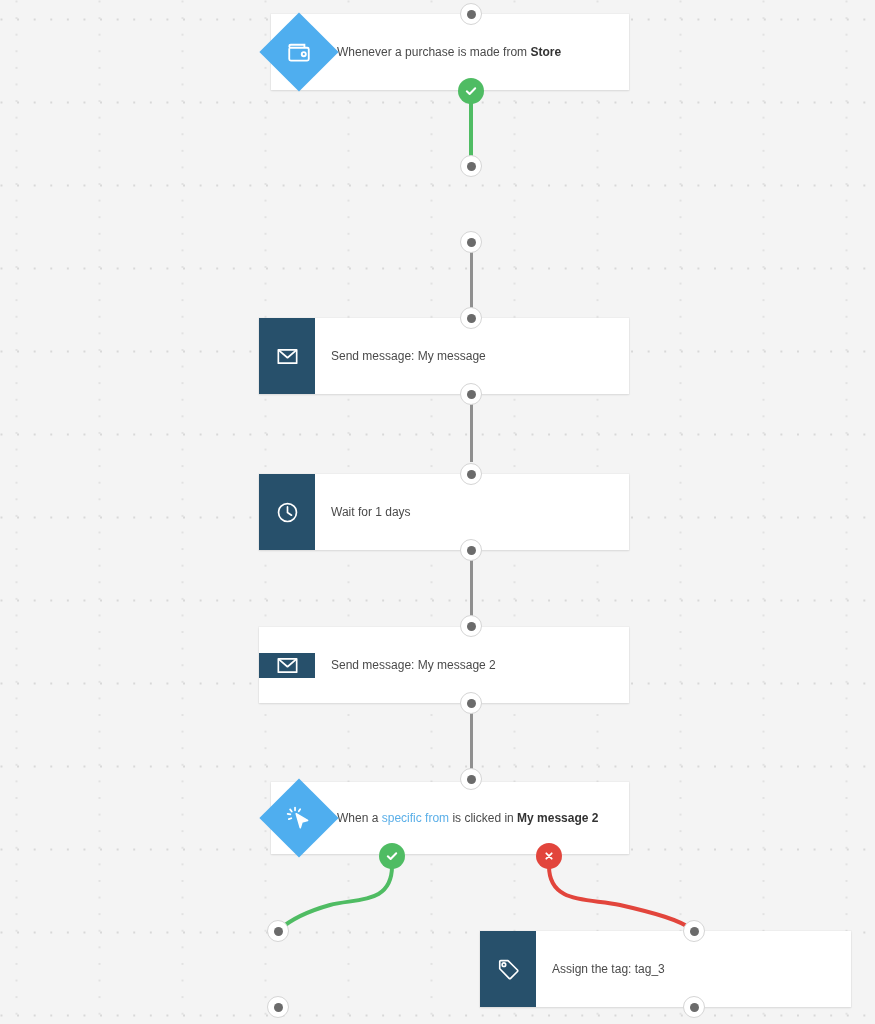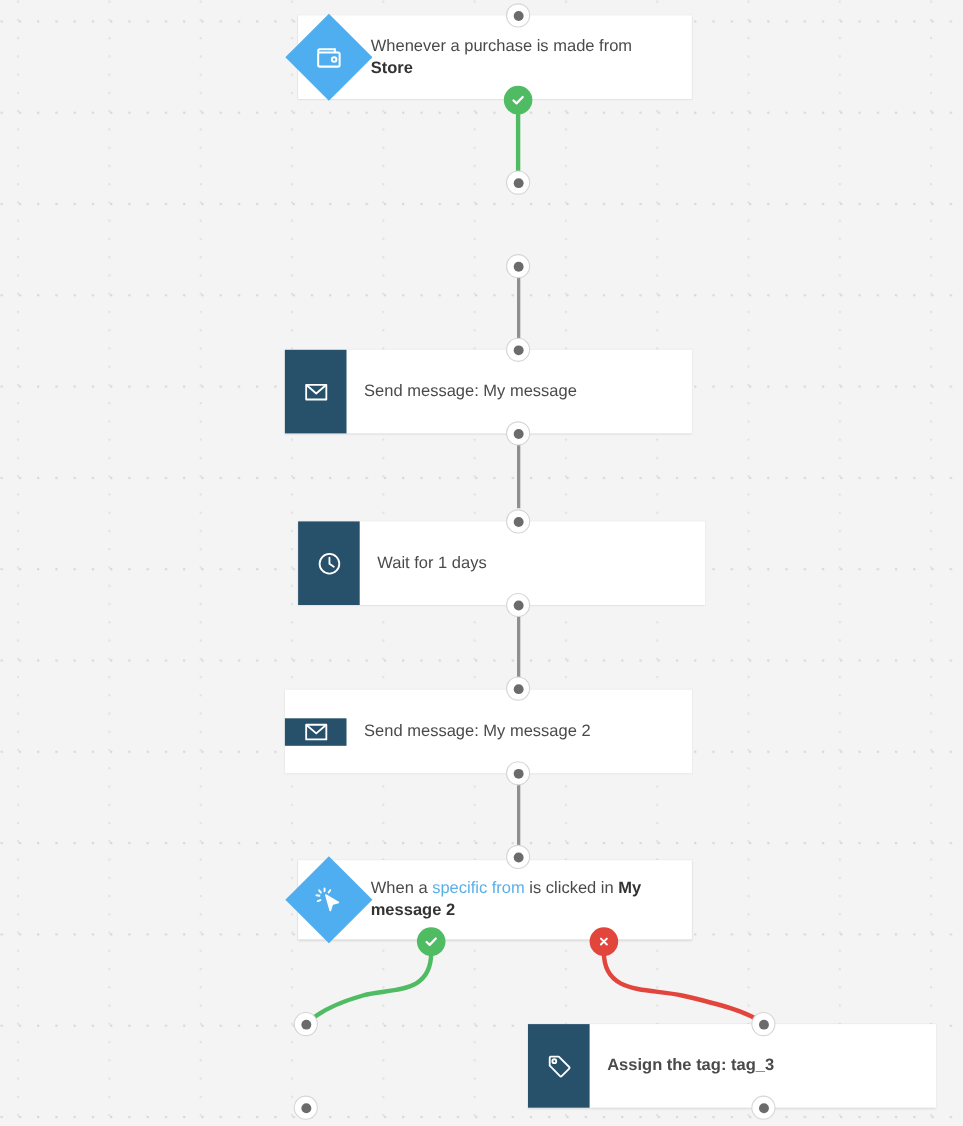--- a/index.html
+++ b/index.html
@@ -44,21 +44,21 @@
     align-items: center;
     justify-content: center;
     color: #ffffff;
   }
   .node-icon svg { display: block; }
   .node-body {
     flex: 1 1 auto;
     display: flex;
     align-items: center;
     padding: 0 16px;
-    font-size: 15px;
+    font-size: 12px;
     line-height: 1.35;
     color: #4a4a4a;
   }
   .node-body .strong { font-weight: bold; color: #333333; }
   .node-body .link { color: #5bafe8; }
 
   
   .node.trigger {
     background: #ffffff;
   }
@@ -188,21 +188,21 @@
         <rect x="3.2" y="5.6" width="17.6" height="12.8"></rect>
         <path d="M3.2 5.6 L12 13.2 L20.8 5.6"></path>
       </svg>
     </div>
     <div class="node-body">Send message: My message</div>
   </div>
   <div class="dot" style="left:460px; top:383px;"></div>
   <div class="wire" style="left:470px; top:400px; height:62px;"></div>
   <div class="dot" style="left:460px; top:463px;"></div>
 
-  <div class="node" style="left:259px; top:474px; width:370px; height:76px;margin-left:12px;">
+  <div class="node" style="left:259px; top:474px; width:370px; height:76px;">
     <div class="node-icon">
       <svg width="25" height="25" viewBox="0 0 24 24" fill="none" stroke="#ffffff" stroke-width="1.6" stroke-linecap="round">
         <circle cx="12" cy="12" r="8.6"></circle>
         <path d="M12 6.6 L12 12 L15.8 14.6"></path>
       </svg>
     </div>
     <div class="node-body">Wait for 1 days</div>
   </div>
   <div class="dot" style="left:460px; top:539px;"></div>
   <div class="wire" style="left:470px; top:556px; height:62px;"></div>
@@ -246,21 +246,21 @@
     <svg width="12" height="12" viewBox="0 0 16 16" fill="none" stroke="#ffffff" stroke-width="2.4" stroke-linecap="round">
       <path d="M4.4 4.4 L11.6 11.6 M11.6 4.4 L4.4 11.6"></path>
     </svg>
   </div>
 
   <div class="dot" style="left:267px; top:920px;"></div>
   <div class="dot" style="left:683px; top:920px;"></div>
 
   <div class="dot" style="left:267px; top:996px;"></div>
 
-  <div class="node" style="left:480px; top:931px; width:371px; height:76px;font-weight:bold;">
+  <div class="node" style="left:480px; top:931px; width:371px; height:76px;">
     <div class="node-icon">
       <svg width="25" height="25" viewBox="0 0 24 24" fill="none" stroke="#ffffff" stroke-width="1.6" stroke-linejoin="round">
         <path d="M3.6 11.3 L3.6 4.3 C3.6 3.8 4 3.4 4.5 3.4 L11.5 3.4 L20.6 12.5 C21 12.9 21 13.5 20.6 13.9 L14 20.5 C13.6 20.9 13 20.9 12.6 20.5 Z"></path>
         <circle cx="7.6" cy="7.4" r="1.7"></circle>
       </svg>
     </div>
     <div class="node-body">Assign the tag: tag_3</div>
   </div>
   <div class="dot" style="left:683px; top:996px;"></div>
 

